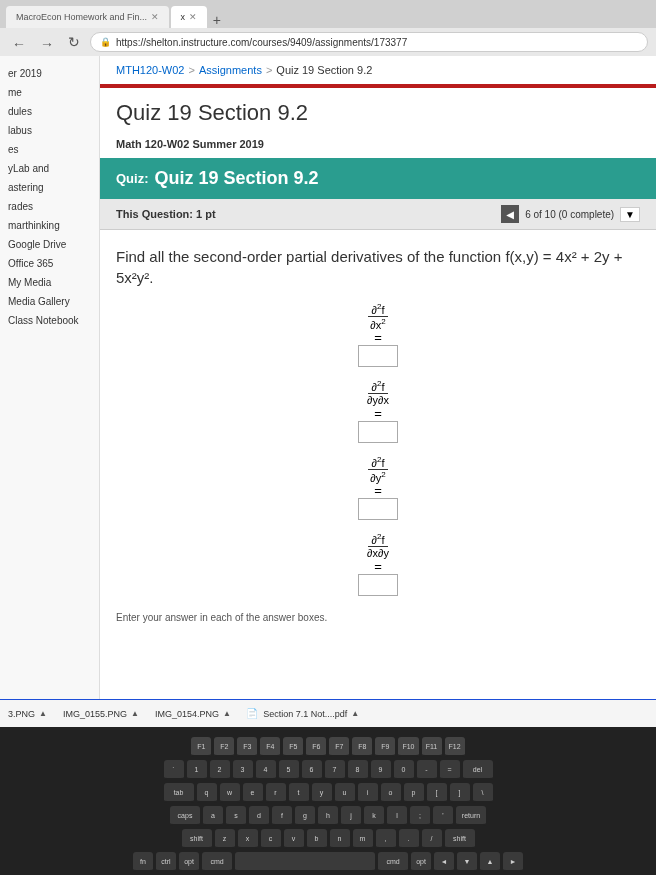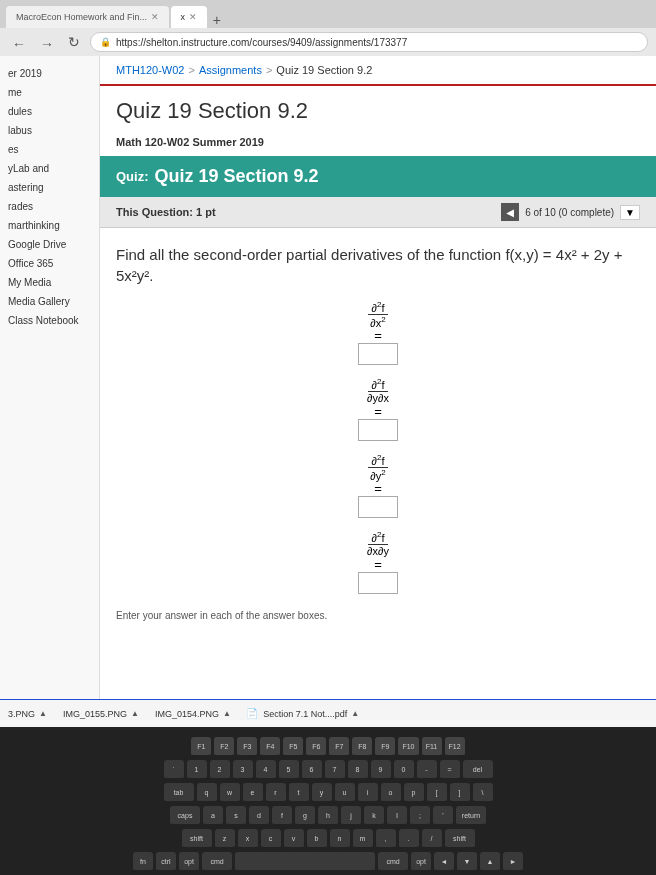--- a/index.html
+++ b/index.html
@@ -125,21 +125,21 @@
     }
 
     
     .breadcrumb {
       padding: 8px 16px;
       font-size: 11px;
       color: #555;
       display: flex;
       align-items: flex-start;
       gap: 4px;
-      border-bottom: 2px solid #b91c1c;
+      border-bottom: 4px solid #b91c1c;
     }
     .breadcrumb-link {
       color: #0066cc;
       cursor: pointer;
     }
     .breadcrumb-sep {
       color: #999;
     }
     .breadcrumb-current {
       color: #333;

